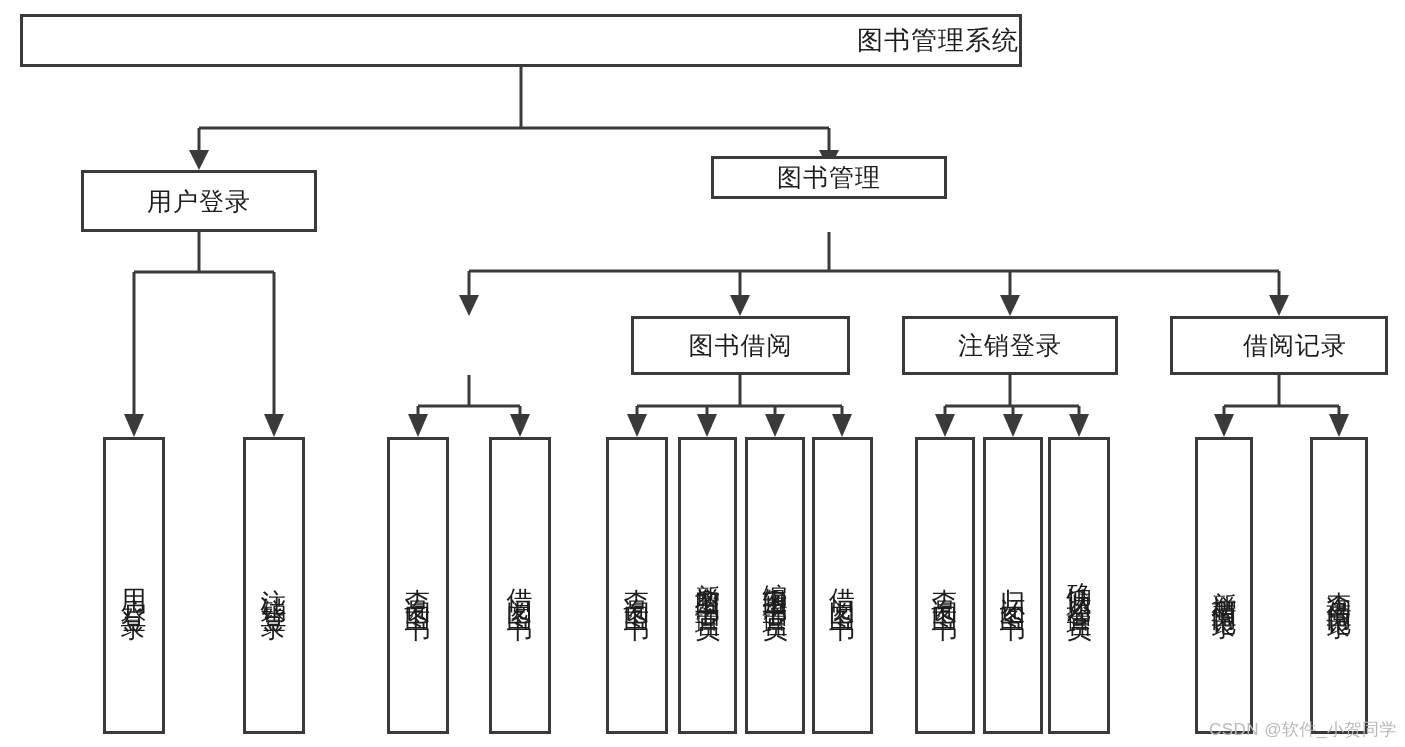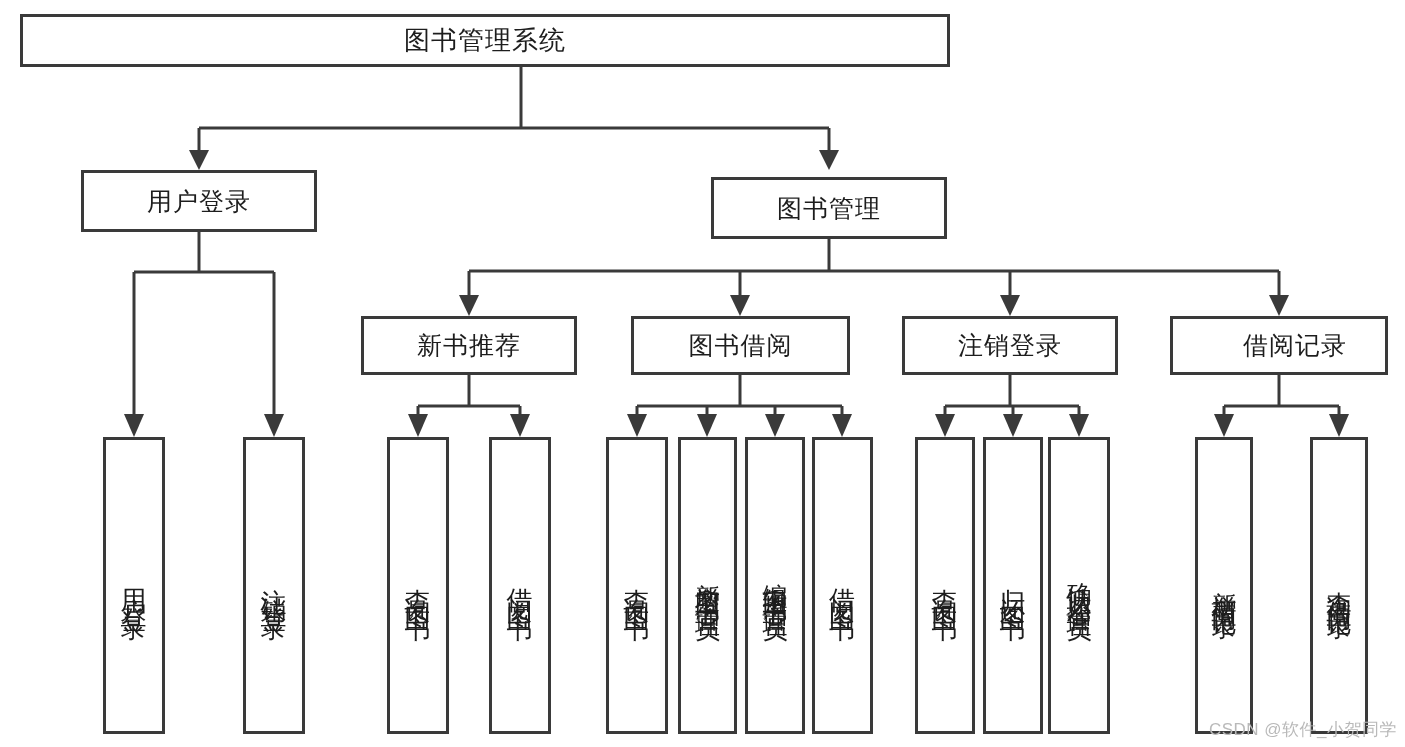--- a/index.html
+++ b/index.html
@@ -132,34 +132,31 @@
     <polygon points="1069,414 1089,414 1079,437"></polygon>
 
     <line x1="1279" y1="375" x2="1279" y2="406"></line>
     <line x1="1224" y1="406" x2="1339" y2="406"></line>
     <line x1="1224" y1="406" x2="1224" y2="420"></line>
     <polygon points="1214,414 1234,414 1224,437"></polygon>
     <line x1="1339" y1="406" x2="1339" y2="420"></line>
     <polygon points="1329,414 1349,414 1339,437"></polygon>
   </svg>
 
-  <div class="node h-node root" style="left:20px;top:14px;width:930px;height:53px;">
+  <div class="node h-node root" style="left:20px;top:14px;width:1002px;height:53px;justify-content:flex-end;">
     <span class="lbl">图书管理系统</span>
   </div>
 
   <div class="node h-node" style="left:81px;top:170px;width:236px;height:62px;">
     <span class="lbl">用户登录</span>
   </div>
-  <div class="node h-node" style="left:711px;top:177px;width:236px;height:62px;">
+  <div class="node h-node" style="left:711px;top:156px;width:236px;height:43px;">
     <span class="lbl">图书管理</span>
   </div>
 
-  <div class="node h-node" style="left:361px;top:316px;width:216px;height:59px;">
-    <span class="lbl">新书推荐</span>
-  </div>
   <div class="node h-node" style="left:631px;top:316px;width:219px;height:59px;">
     <span class="lbl">图书借阅</span>
   </div>
   <div class="node h-node" style="left:902px;top:316px;width:216px;height:59px;">
     <span class="lbl">注销登录</span>
   </div>
   <div class="node h-node" style="left:1170px;top:316px;width:218px;height:59px;padding-left:32px;">
     <span class="lbl">借阅记录</span>
   </div>
 

